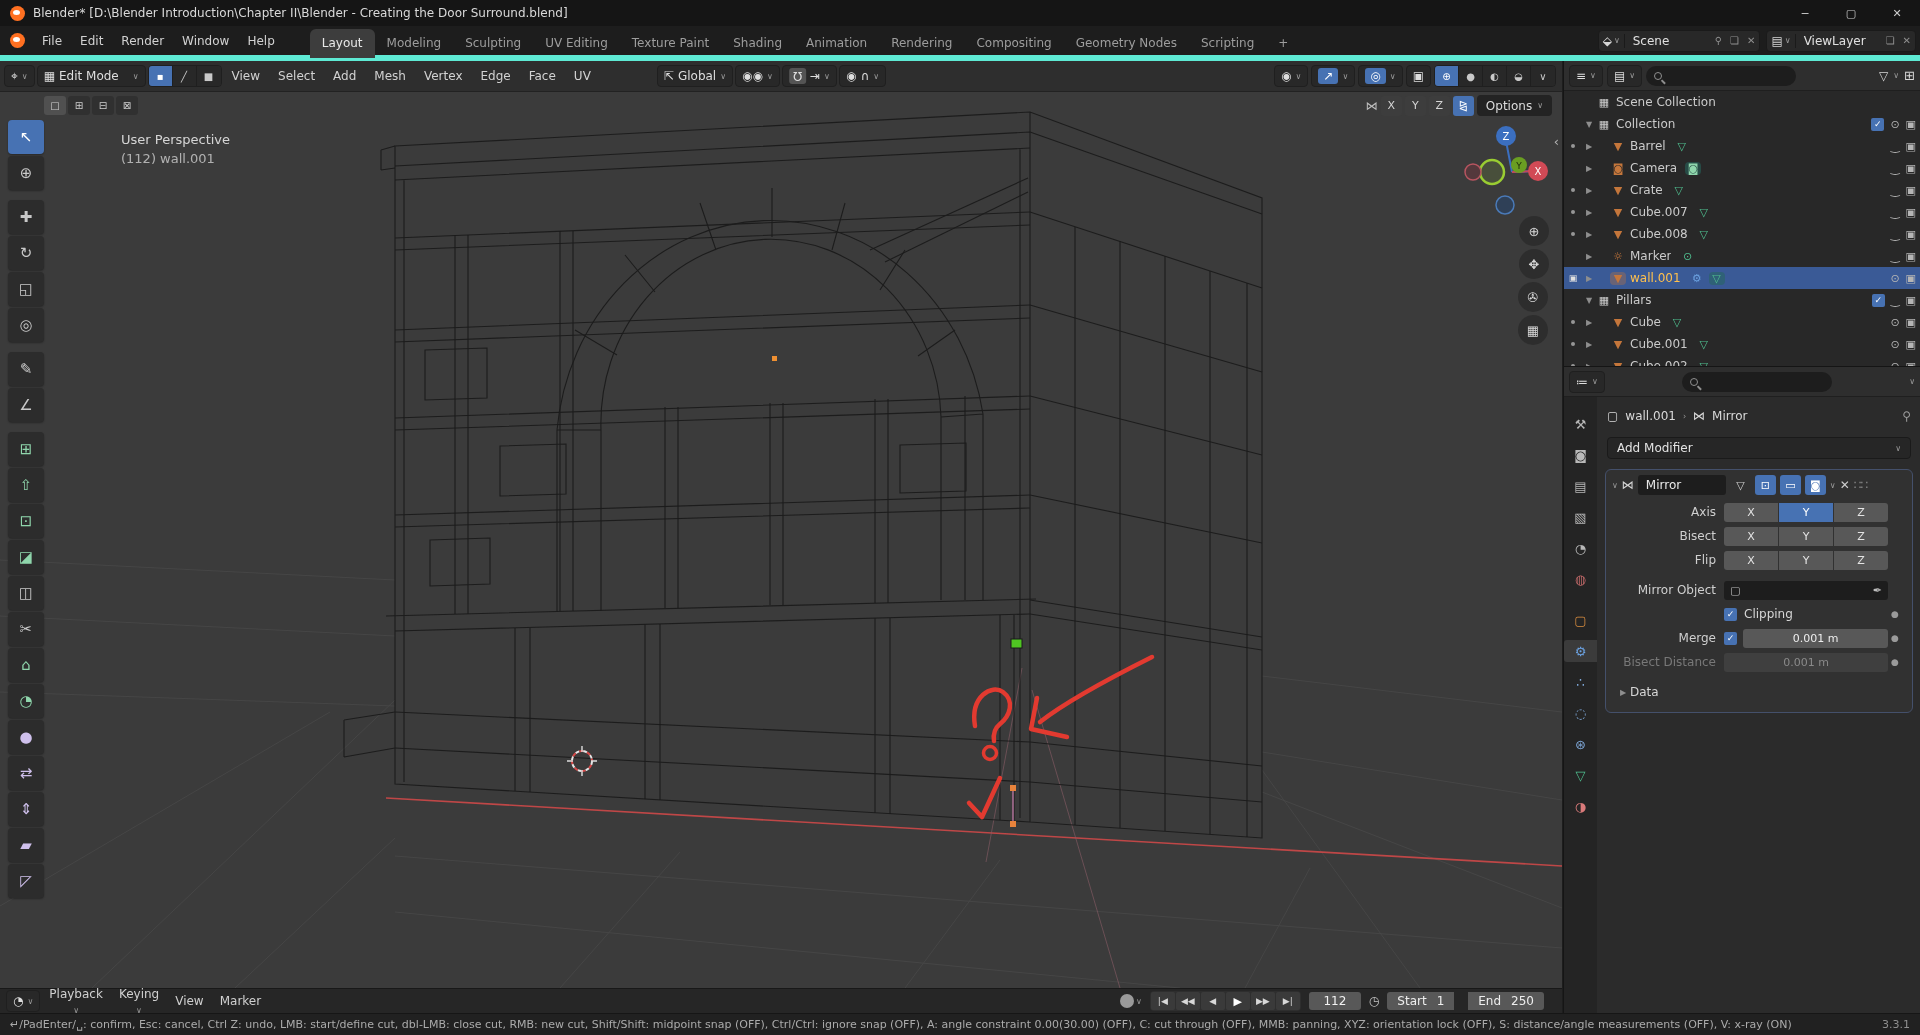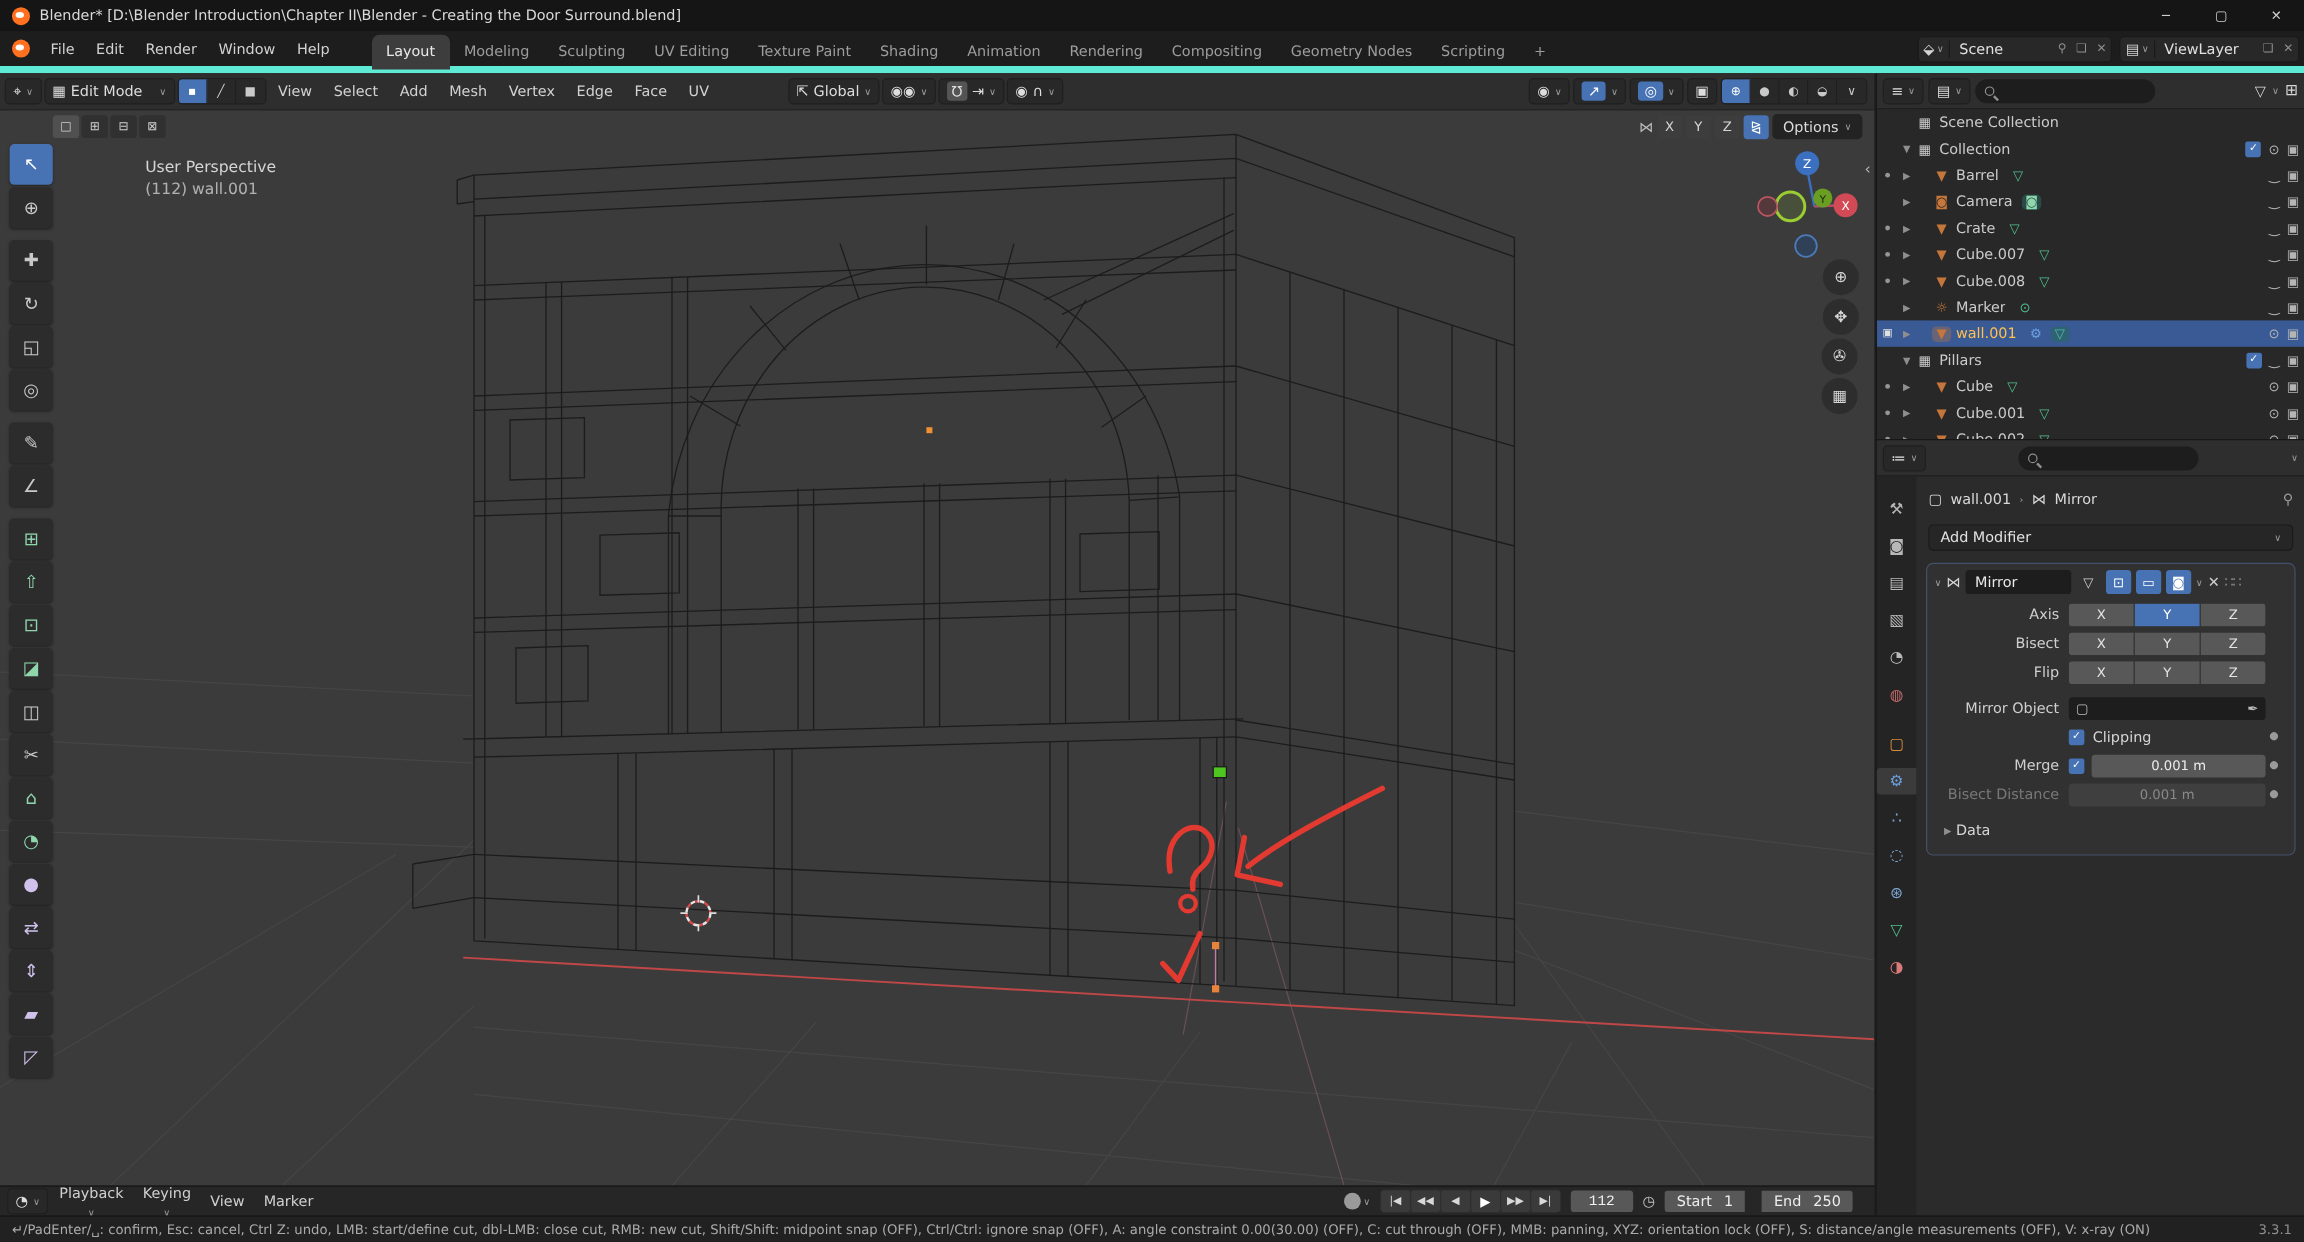--- a/index.html
+++ b/index.html
@@ -89,21 +89,21 @@
   .pseg>div.on{background:#4772b3;color:#fff;}
   .pfield{flex:1;height:19px;background:#585858;border-radius:3px;display:flex;align-items:center;justify-content:center;color:#ededed;font-size:11px;}
   .pdeco{width:14px;text-align:center;color:#9a9a9a;font-size:9px;flex:none;}
   .disabled .plabel{color:#787878;} .disabled .pfield{background:#3f3f3f;color:#8a8a8a;}
   
   .timeline{left:0;top:988px;width:1562px;height:25px;background:#262626;border-top:1px solid #181818;display:flex;align-items:center;gap:2px;padding:0 6px;}
   .tmenu{padding:3px 7px;color:#d0d0d0;display:flex;gap:5px;align-items:center;flex-direction:column;}
   .transport{display:flex;gap:1px;background:#2e2e2e;border-radius:4px;padding:1px;}
   .tbtn{width:24px;height:18px;display:flex;align-items:center;justify-content:center;background:#3a3a3a;color:#d8d8d8;font-size:9px;border-radius:2px;}
   .tbtn.play{color:#fff;font-size:11px;}
-  .framefield{width:52px;height:18px;background:#585858;border-radius:3px;display:flex;align-items:center;justify-content:center;color:#f2f2f2;font-family:Liberation Mono, monospace;}
+  .framefield{width:52px;height:18px;background:#585858;border-radius:3px;display:flex;align-items:center;justify-content:center;color:#f2f2f2;}
   .sefield{height:18px;background:#585858;display:flex;align-items:center;gap:10px;padding:0 10px;color:#eee;}
   .statusbar{left:0;top:1013px;width:1920px;height:22px;background:#212121;border-top:1px solid #161616;display:flex;align-items:center;padding:0 10px;color:#ababab;font-size:11px;}
   .ver{margin-left:auto;color:#8f8f8f;}
   svg text{font-family:"DejaVu Sans",sans-serif;}
 </style>
 </head>
 <body>
 
 <div id="root">
 

